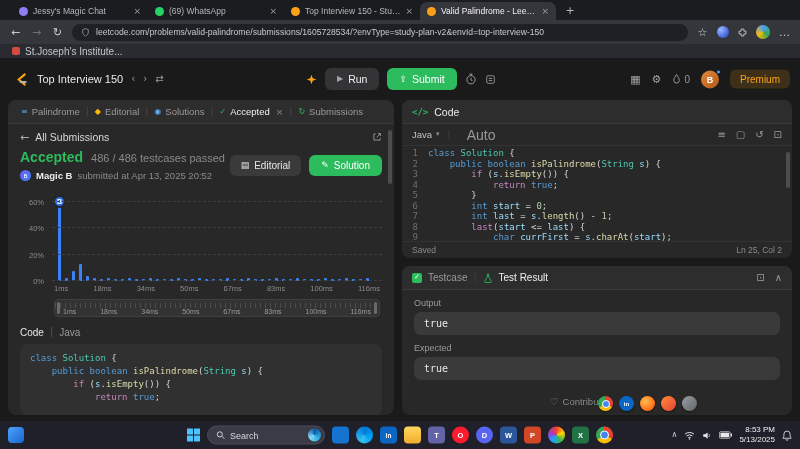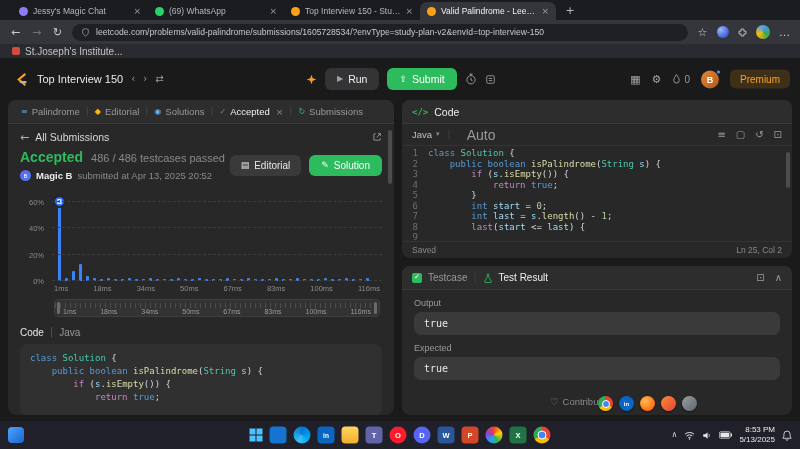--- a/index.html
+++ b/index.html
@@ -483,20 +483,21 @@
       <div class="eline">
         <span class="lnum">7</span>
         <span class="lcode"><span class="tk-p">        </span><span class="tk-k">int </span><span class="tk-v">last</span><span class="tk-p"> = </span><span class="tk-v">s</span><span class="tk-p">.</span><span class="tk-f">length</span><span class="tk-p">() - </span><span class="tk-n">1</span><span class="tk-p">;</span></span>
       </div>
       <div class="eline">
         <span class="lnum">8</span>
         <span class="lcode"><span class="tk-p">        </span><span class="tk-c">last</span><span class="tk-p">(</span><span class="tk-v">start</span><span class="tk-p"> &lt;= </span><span class="tk-v">last</span><span class="tk-p">) {</span></span>
       </div>
       <div class="eline">
         <span class="lnum">9</span>
+        <span class="lcode"><span class="tk-p">            </span><span class="tk-k">char </span><span class="tk-v">currFirst</span><span class="tk-p"> = </span><span class="tk-v">s</span><span class="tk-p">.</span><span class="tk-f">charAt</span><span class="tk-p">(</span><span class="tk-v">start</span><span class="tk-p">);</span></span>
       </div>
     </div>
   <div class="escroll"></div>
   <div class="estatus">
     <span>Saved</span>
     <span class="right">Ln 25, Col 2</span>
   </div>
 </div>
 
 <div class="hgutter"></div>
@@ -540,20 +541,28 @@
 
 <div id="taskbar">
   <div class="widgeticon"></div>
   <div class="tbcenter">
     <div class="winlogo">
         <i></i>
         <i></i>
         <i></i>
         <i></i>
       </div>
+    <div class="searchpill">
+      <svg width="9" height="9" viewBox="0 0 14 14" fill="none" stroke="#d5d5da" stroke-width="1.5">
+          <circle cx="6" cy="6" r="4"></circle>
+          <path d="M9 9l4 4"></path>
+        </svg>
+      <span class="stxt">Search</span>
+      <span class="bingdot"></span>
+    </div>
     <div id="tapps">
         <div class="tbi tb-vscode"></div>
         <div class="tbi tb-edge"></div>
         <div class="tbi tb-linkedin">in</div>
         <div class="tbi tb-explorer"></div>
         <div class="tbi tb-teams">T</div>
         <div class="tbi tb-opera">O</div>
         <div class="tbi tb-discord">D</div>
         <div class="tbi tb-word">W</div>
         <div class="tbi tb-powerpoint">P</div>

